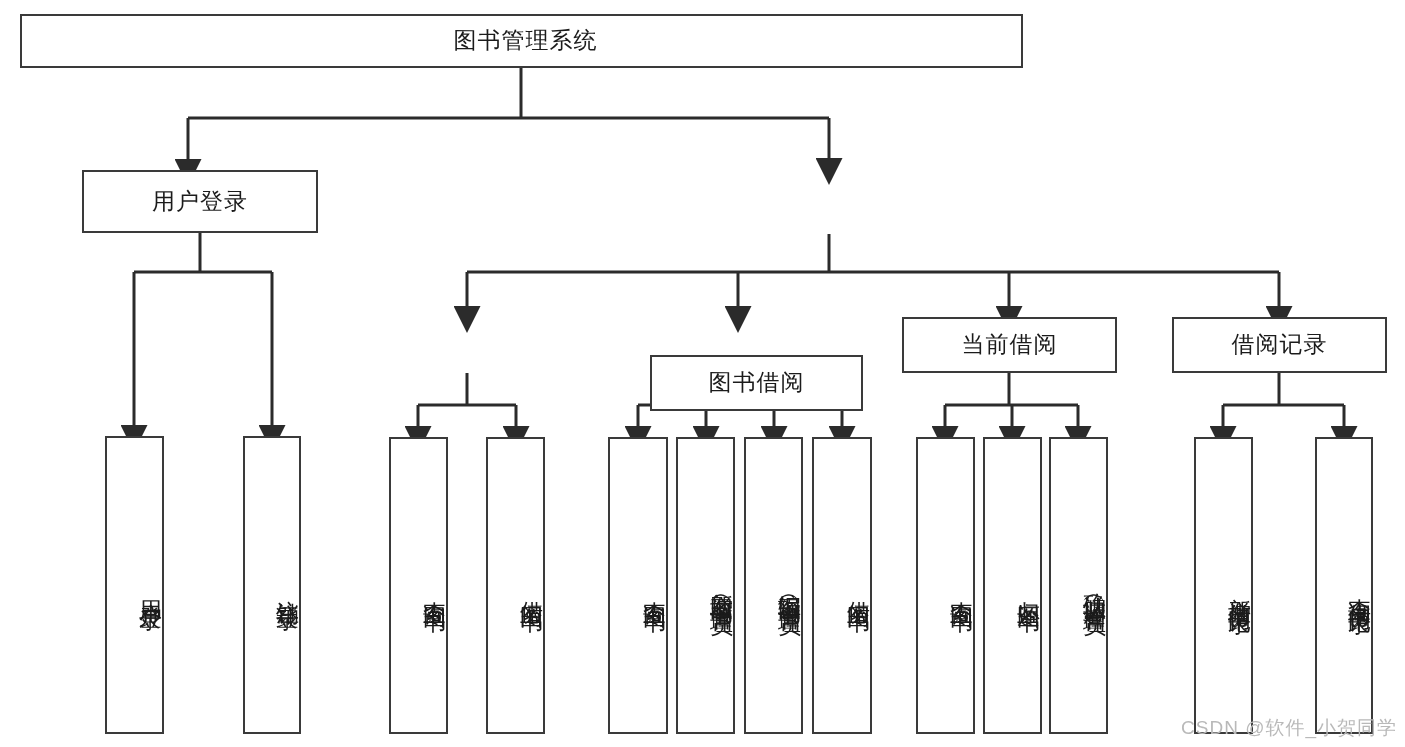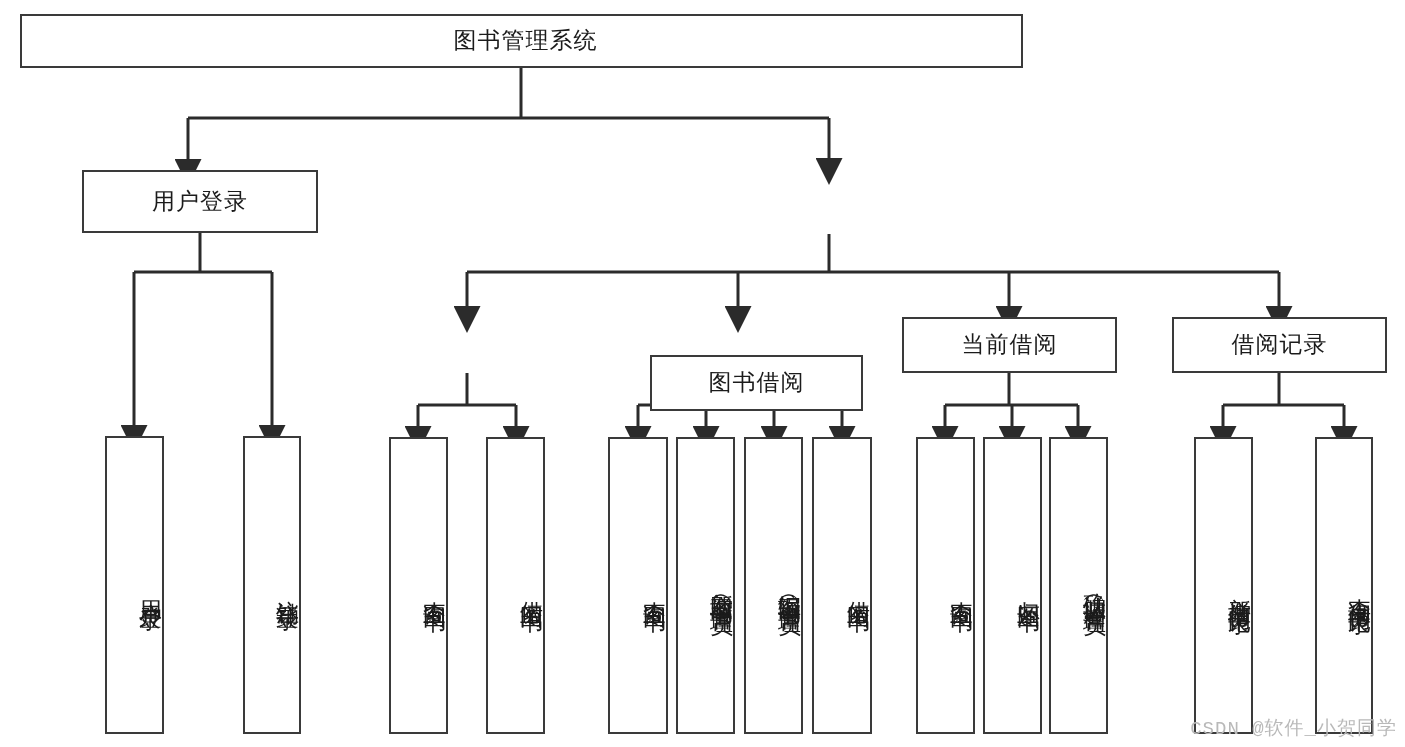--- a/index.html
+++ b/index.html
@@ -64,21 +64,21 @@
   }
   #watermark {
     position: absolute;
     right: 8px;
     bottom: 6px;
     font-size: 19px;
     color: #b9b9b9;
     letter-spacing: 1px;
     z-index: 5;
     white-space: nowrap;
-    font-family: Liberation Mono, monospace;
+    font-family: Liberation Sans, sans-serif;
   }
 </style>
 </head>
 <body>
 
 <div id="diagram-root">
 
   <svg id="edge-layer" viewBox="0 0 1405 747" xmlns="http://www.w3.org/2000/svg">
     <defs>
       <marker id="arrow" markerWidth="9" markerHeight="9" refX="1" refY="4.5" orient="auto" markerUnits="strokeWidth">

